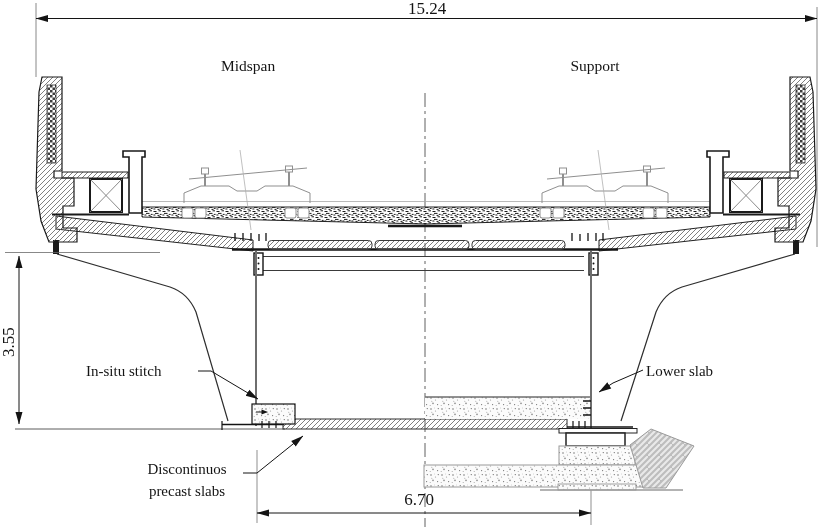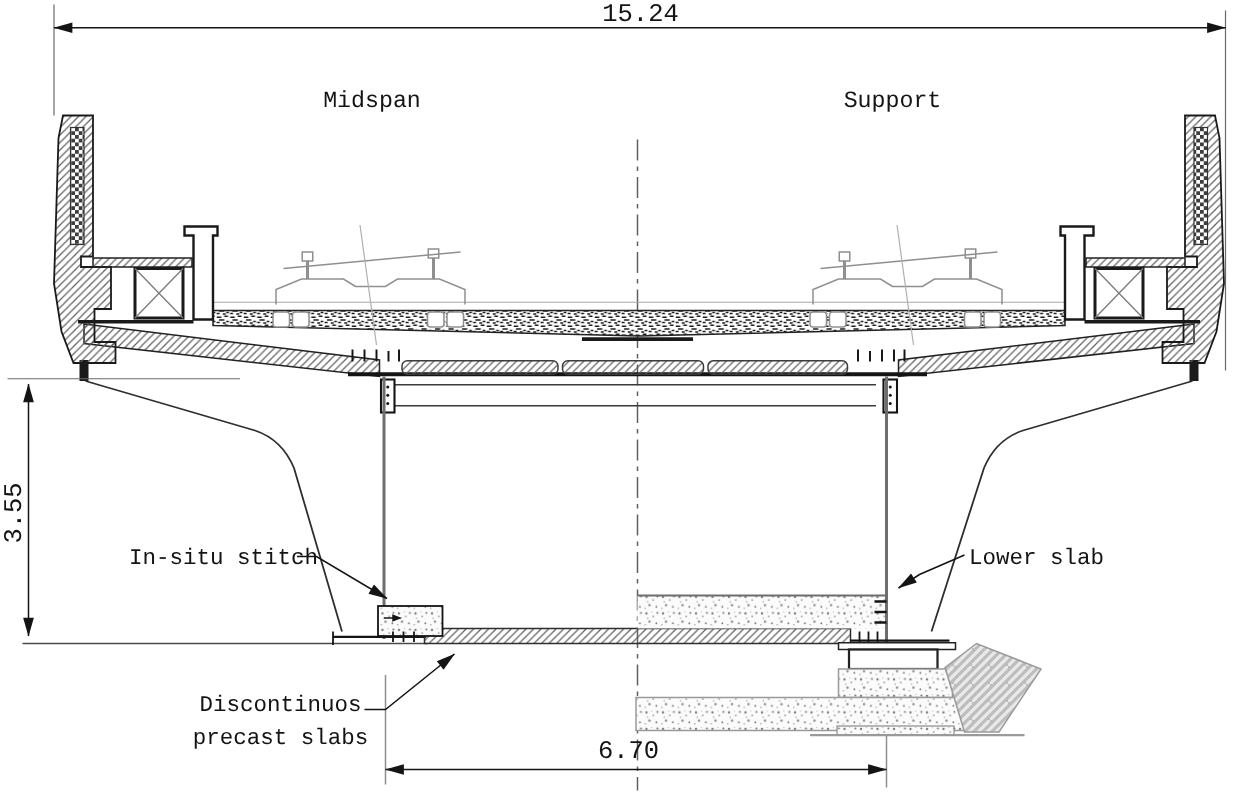--- a/index.html
+++ b/index.html
@@ -1,17 +1,17 @@
 <!DOCTYPE html>
 <html><head>
 <meta charset="utf-8">
 <style>
   html,body{margin:0;padding:0;background:#fff;}
   .sheet{position:relative;width:840px;height:531px;background:#fff;overflow:hidden;
-         font-family:Liberation Mono, monospace;}
+         font-family:Liberation Serif, serif;}
   svg{display:block;}
   text{fill:#141414;}
   .dim-text{font-size:17px;}
   .section-text{font-size:15.5px;}
   .callout-text{font-size:15px;}
 </style>
 </head>
 <body>
 
 <div class="sheet">

